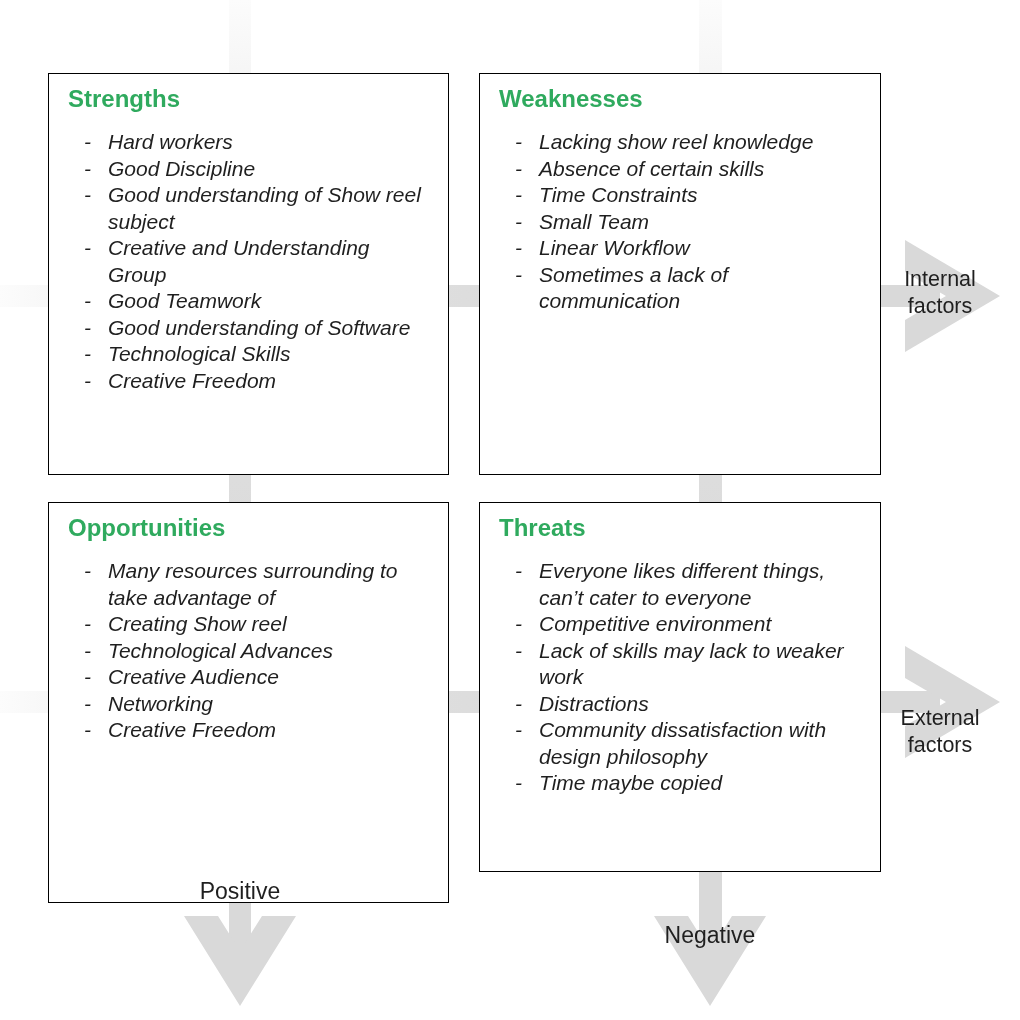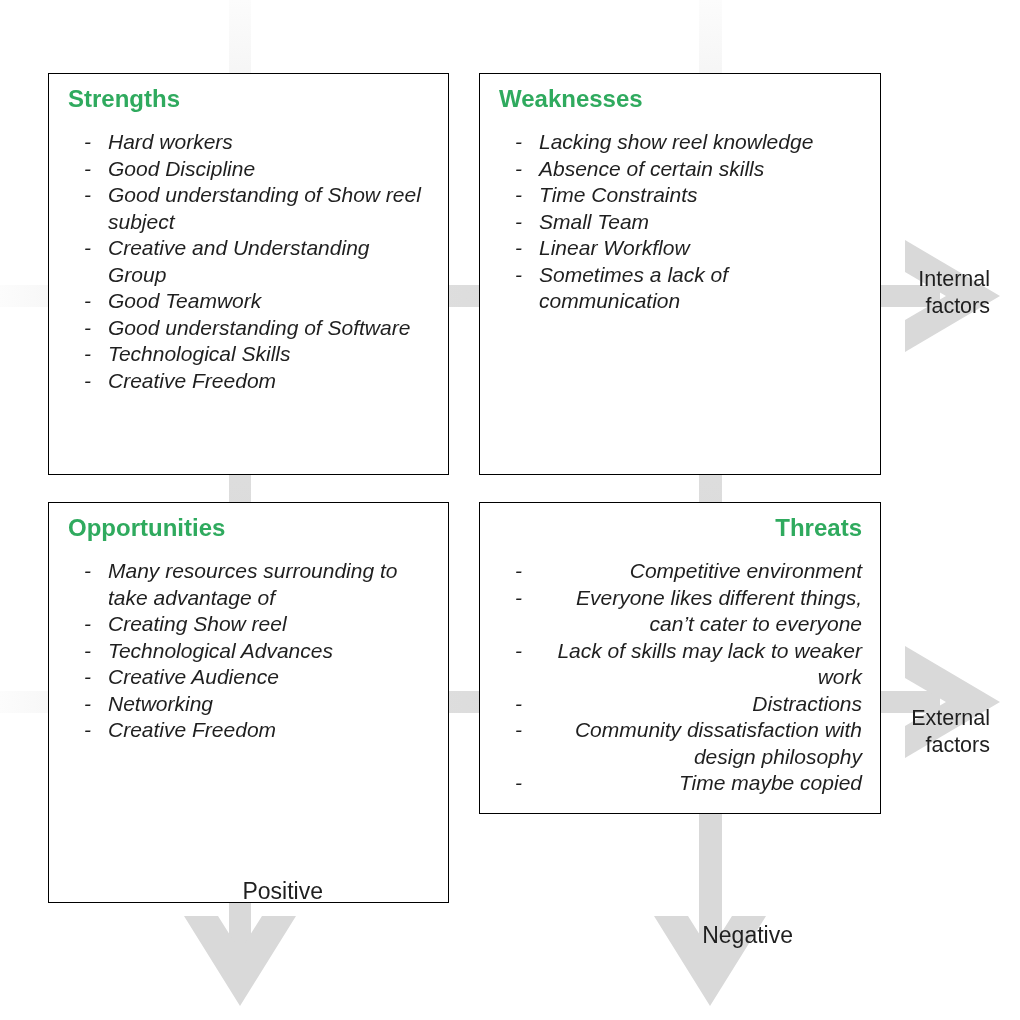--- a/index.html
+++ b/index.html
@@ -44,25 +44,25 @@
     font-style: italic;
   }
   .quadrant ul li::before {
     content: "-";
     position: absolute;
     left: 0;
   }
   #q-strengths     { left: 48px;  top: 73px;  width: 401px; height: 402px; }
   #q-weaknesses    { left: 479px; top: 73px;  width: 402px; height: 402px; }
   #q-opportunities { left: 48px;  top: 502px; width: 401px; height: 401px; }
-  #q-threats       { left: 479px; top: 502px; width: 402px; height: 312px; text-align: right; }
+  #q-threats       { left: 479px; top: 502px; width: 402px; height: 370px; }
   .axis-label {
     position: absolute;
     z-index: 3;
-    text-align: right;
+    text-align: center;
     color: #1f1f1f;
   }
   #label-internal, #label-external {
     left: 890px; width: 100px;
     font-size: 21.5px; line-height: 27px;
   }
   #label-internal { top: 266px; }
   #label-external { top: 672px; margin-top: 33px; }
   #label-positive, #label-negative {
     top: 876px; width: 166px;
@@ -136,22 +136,22 @@
       <li>Technological Advances</li>
       <li>Creative Audience</li>
       <li>Networking</li>
       <li>Creative Freedom</li>
     </ul>
 </div>
 
 <div class="quadrant" id="q-threats">
   <h2>Threats</h2>
   <ul>
+      <li>Everyone likes different things, can’t cater to everyone</li>
       <li>Competitive environment</li>
-      <li>Everyone likes different things, can’t cater to everyone</li>
       <li>Lack of skills may lack to weaker work</li>
       <li>Distractions</li>
       <li>Community dissatisfaction with design philosophy</li>
       <li>Time maybe copied</li>
     </ul>
 </div>
 
 <div class="axis-label" id="label-internal">Internal factors</div>
 <div class="axis-label" id="label-external">External factors</div>
 <div class="axis-label" id="label-positive">Positive</div>

